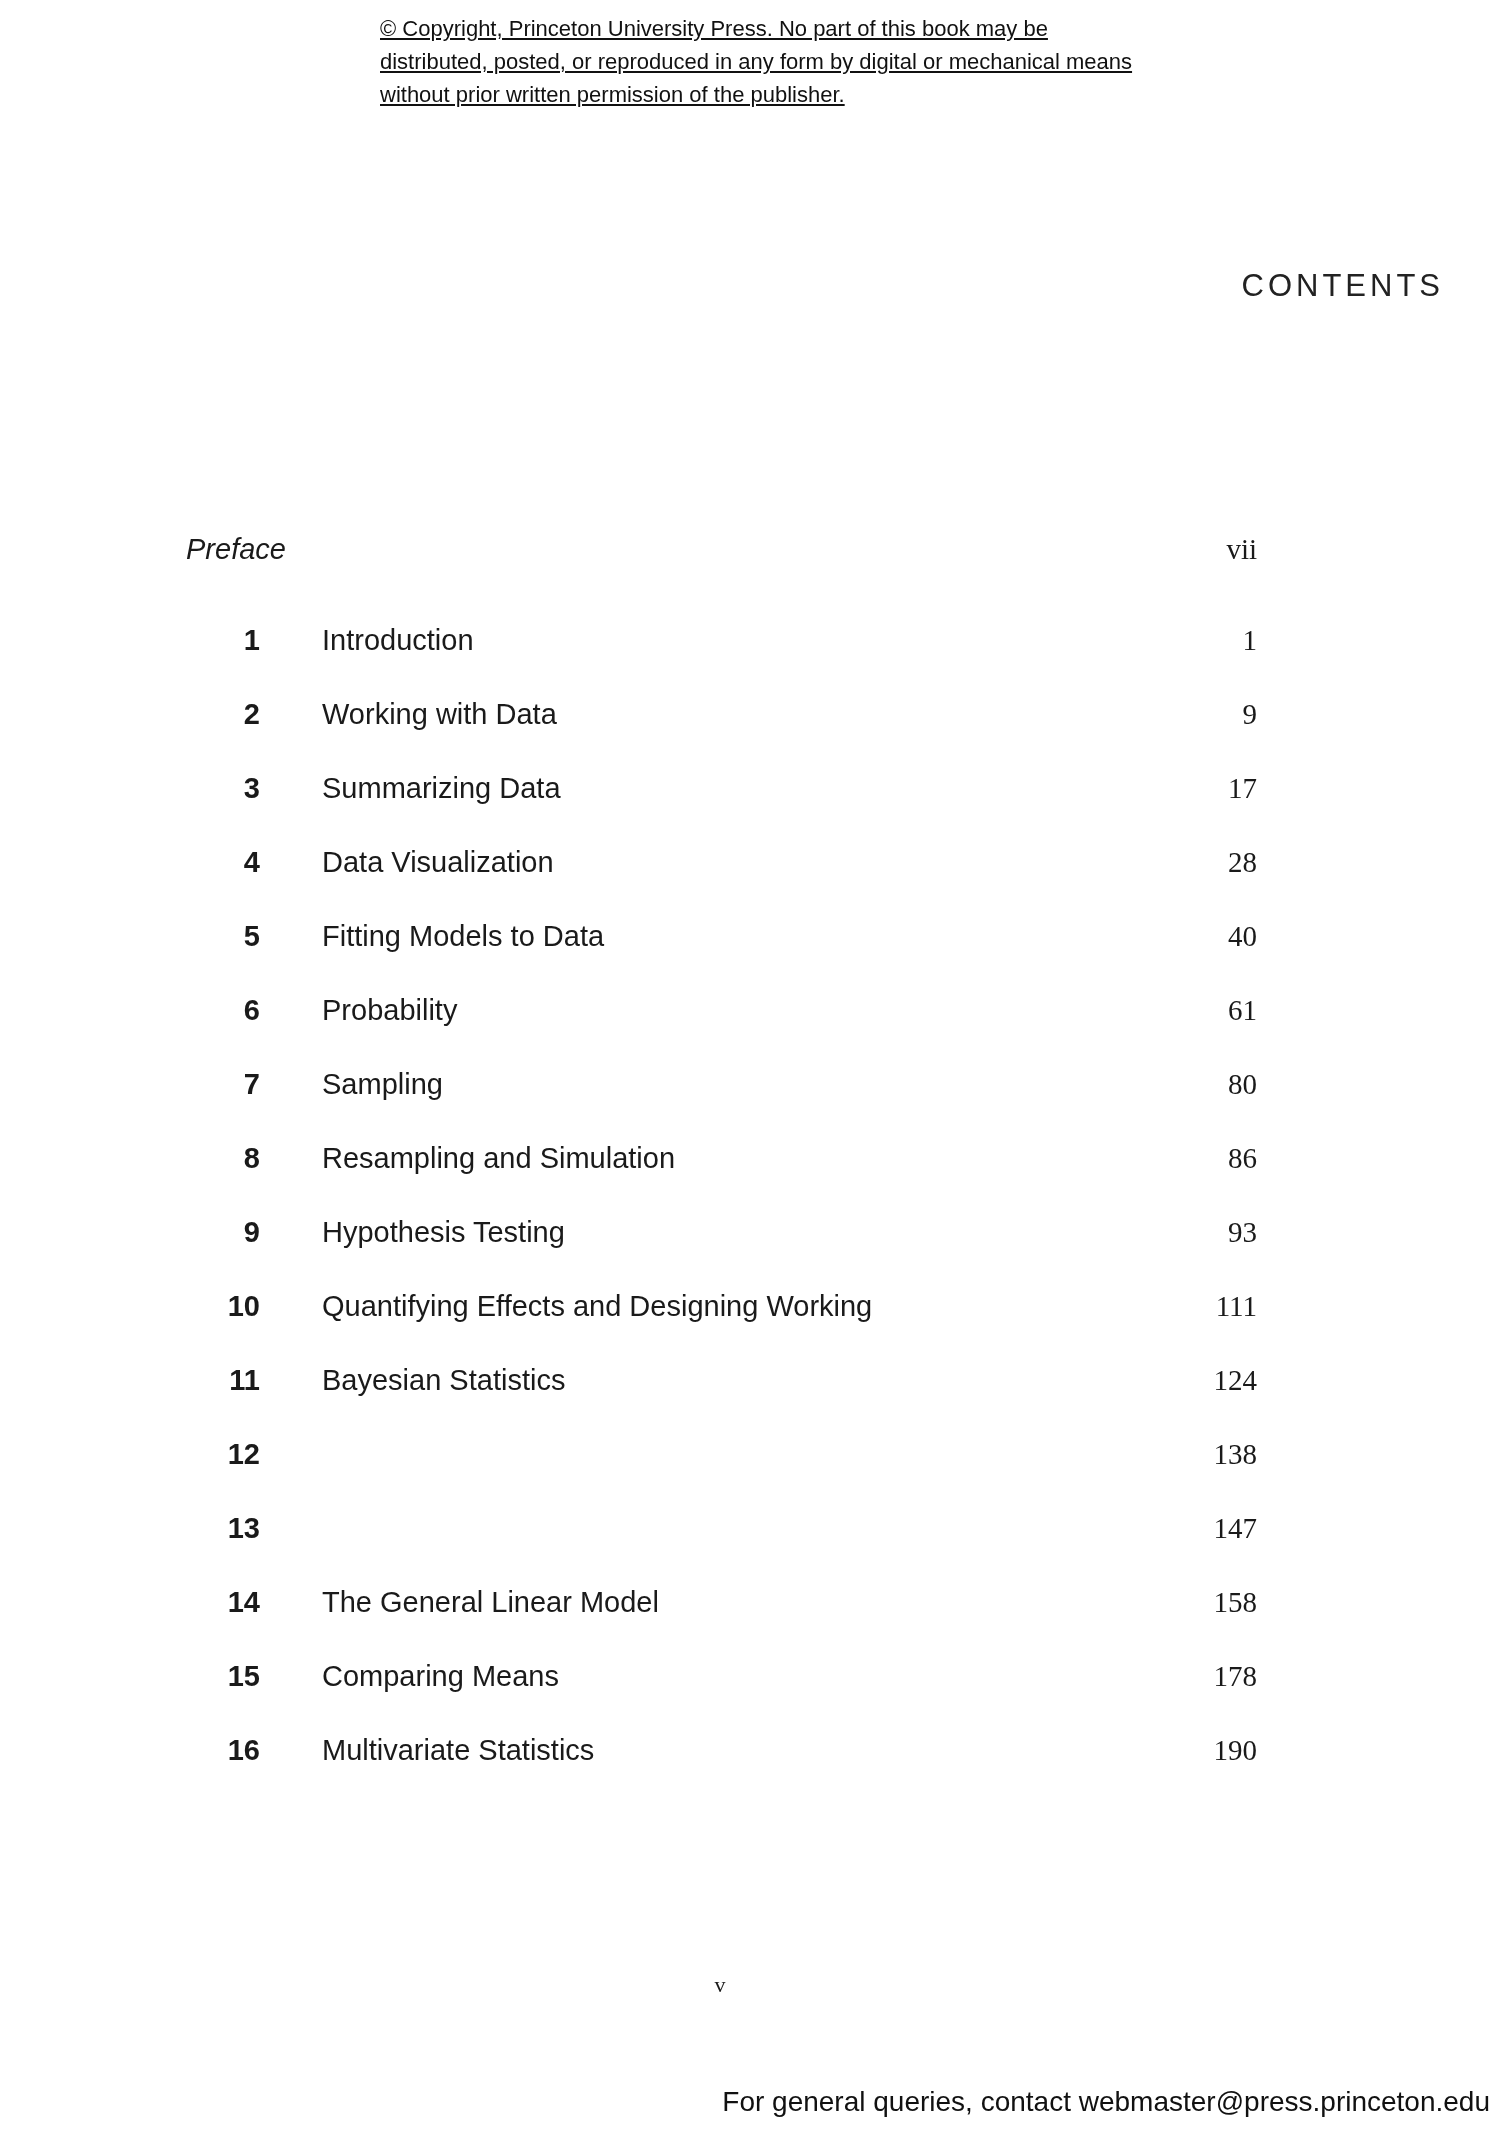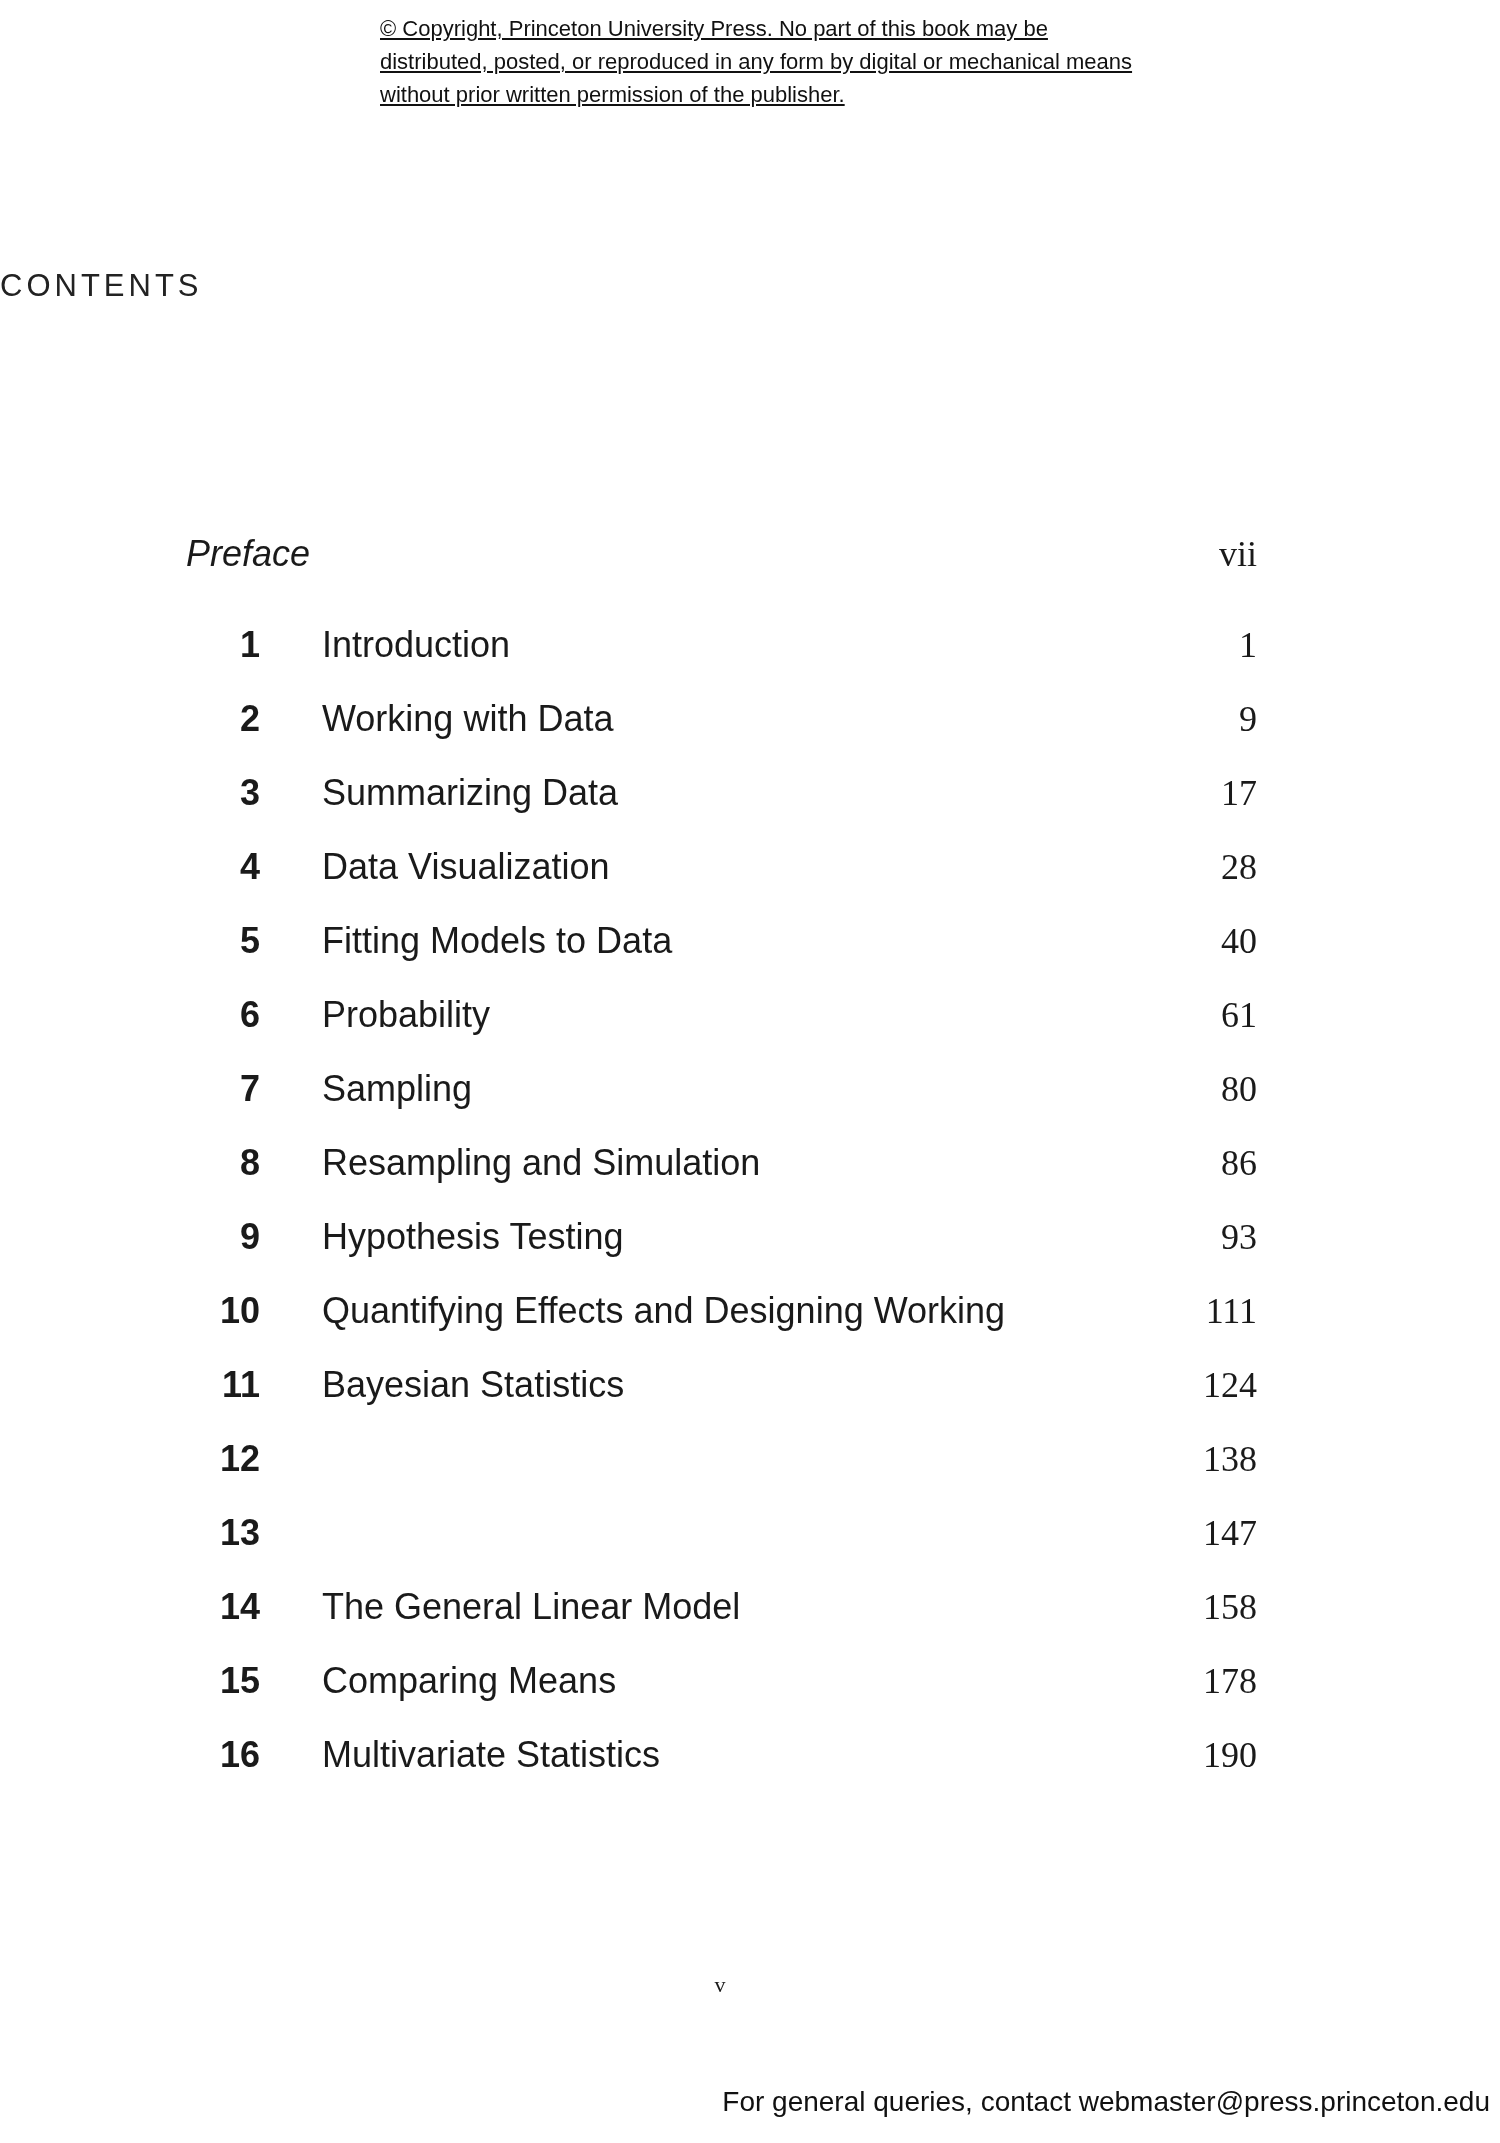--- a/index.html
+++ b/index.html
@@ -1,19 +1,19 @@
 <!DOCTYPE html>
 <html><head>
 <meta charset="utf-8">
 <style>
 html,body{margin:0;padding:0;background:#fff;}
 body{width:1500px;height:2143px;position:relative;overflow:hidden;font-family:"Liberation Sans",sans-serif;color:#1a1a1a;}
 .copyright{position:absolute;left:380px;top:12px;width:760px;font-size:22px;line-height:33px;color:#111;text-decoration:underline;}
-.title{position:absolute;left:0;width:1444px;top:268px;text-align:left;font-size:31px;letter-spacing:4px;color:#222;}
-.row{position:absolute;left:0;width:1500px;height:40px;font-size:36px;}
+.title{position:absolute;left:0;width:1444px;top:268px;text-align:right;font-size:31px;letter-spacing:4px;color:#222;}
+.row{position:absolute;left:0;width:1500px;height:40px;font-size:29px;}
 .row .num{position:absolute;right:1240px;font-weight:bold;}
 .row .label{position:absolute;left:322px;}
 .row .page{position:absolute;right:243px;font-family:Liberation Serif, serif;}
 .preface .label{left:186px;font-style:italic;}
 .folio{position:absolute;left:0;width:1440px;top:1972px;text-align:center;font-family:"Liberation Serif",serif;font-size:22px;}
 .footer{position:absolute;left:0;width:1490px;top:2086px;text-align:right;font-size:28px;color:#111;}
 </style>
 </head>
 <body>
 

